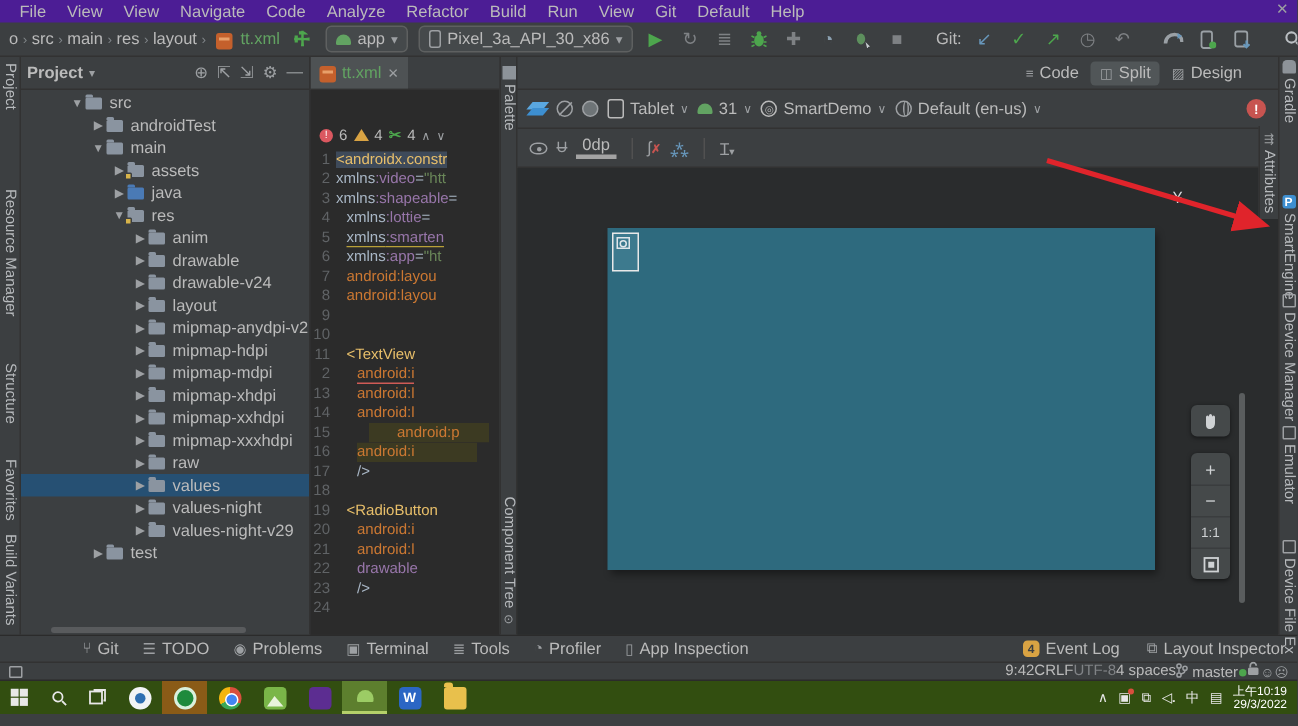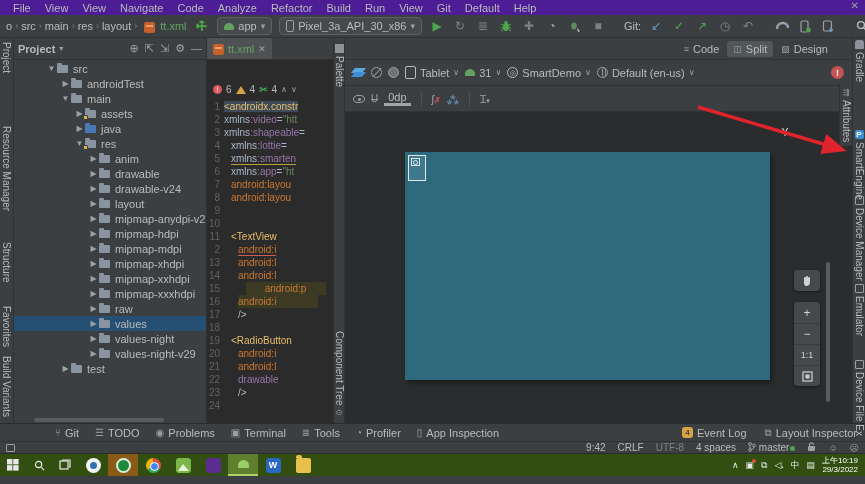--- a/index.html
+++ b/index.html
@@ -134,21 +134,21 @@
   .filter-ic{writing-mode:horizontal-tb;font-size:8px;color:#9da0a3;}
 
   
   .bottombar{height:18px;display:flex;align-items:center;background:#3c3f41;border-bottom:1px solid #323232;padding:0 8px 0 55px;gap:16px;font-size:11px;}
   .bb-item{display:flex;align-items:center;gap:4px;color:#bbbbbb;}
   .bb-ic{color:#9da0a3;font-size:10px;}
   .bb-right{margin-left:auto;display:flex;gap:18px;align-items:center;}
   .elog-badge{width:11px;height:11px;background:#d9a343;border-radius:3px;color:#3c3f41;font-size:8px;font-weight:bold;display:flex;align-items:center;justify-content:center;}
   .statusbar{height:12px;display:flex;align-items:center;background:#3c3f41;font-size:10px;color:#bbbbbb;padding:0 6px;gap:14px;border-bottom:1px solid #2b2b2b;}
   .sb-corner{width:9px;height:8px;border:1px solid #9da0a3;border-radius:1px;flex:none;}
-  .sb-right{margin-left:auto;display:flex;gap:12px;align-items:center;}
+  .sb-right{margin-left:auto;display:flex;align-items:center;}
   .dim{color:#808386;}
   .branch-dot{width:5px;height:5px;background:#4da64d;border-radius:50%;display:inline-block;margin-left:1px;}
   .face{font-size:9px;color:#9da0a3;}
 
   
   .taskbar{height:22px;background:#324e10;display:flex;align-items:center;color:#e8e8e8;}
   .tb-btn{width:26px;height:22px;display:flex;align-items:center;justify-content:center;font-size:11px;flex:none;}
   .tb-app{width:30px;height:22px;display:flex;align-items:center;justify-content:center;flex:none;}
   .tb-app.hl-orange{background:#8a5b17;}
   .tb-app.hl-green{background:#5d7f2e;border-bottom:2px solid #b5d06a;}

